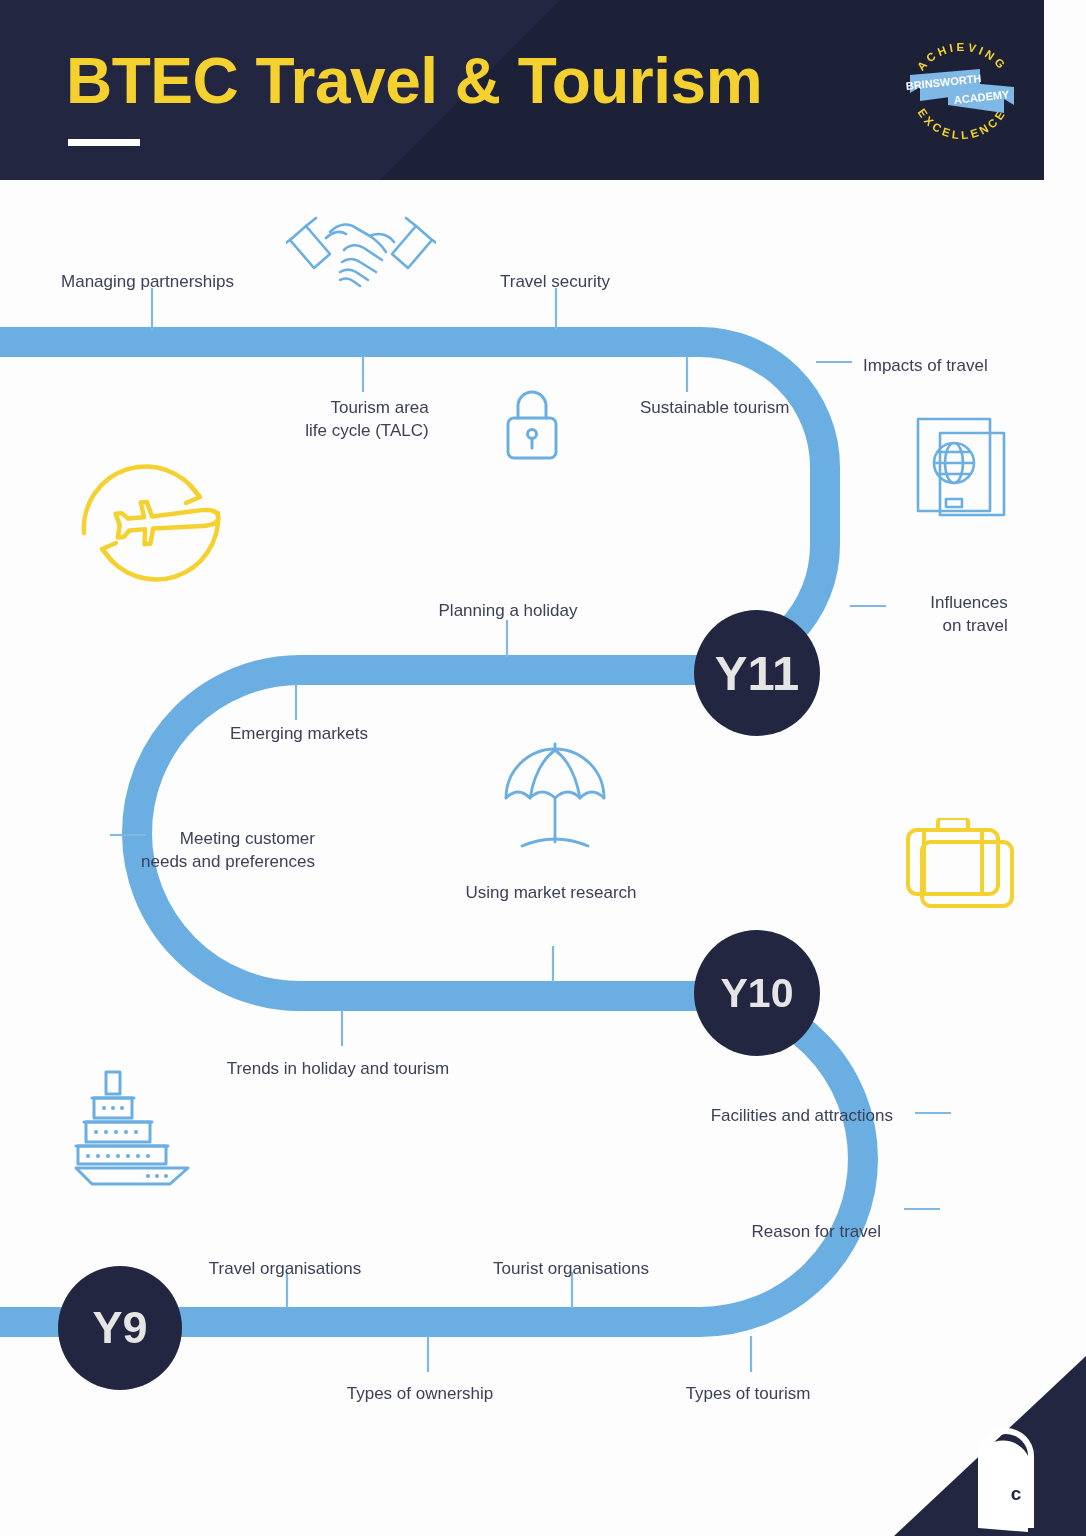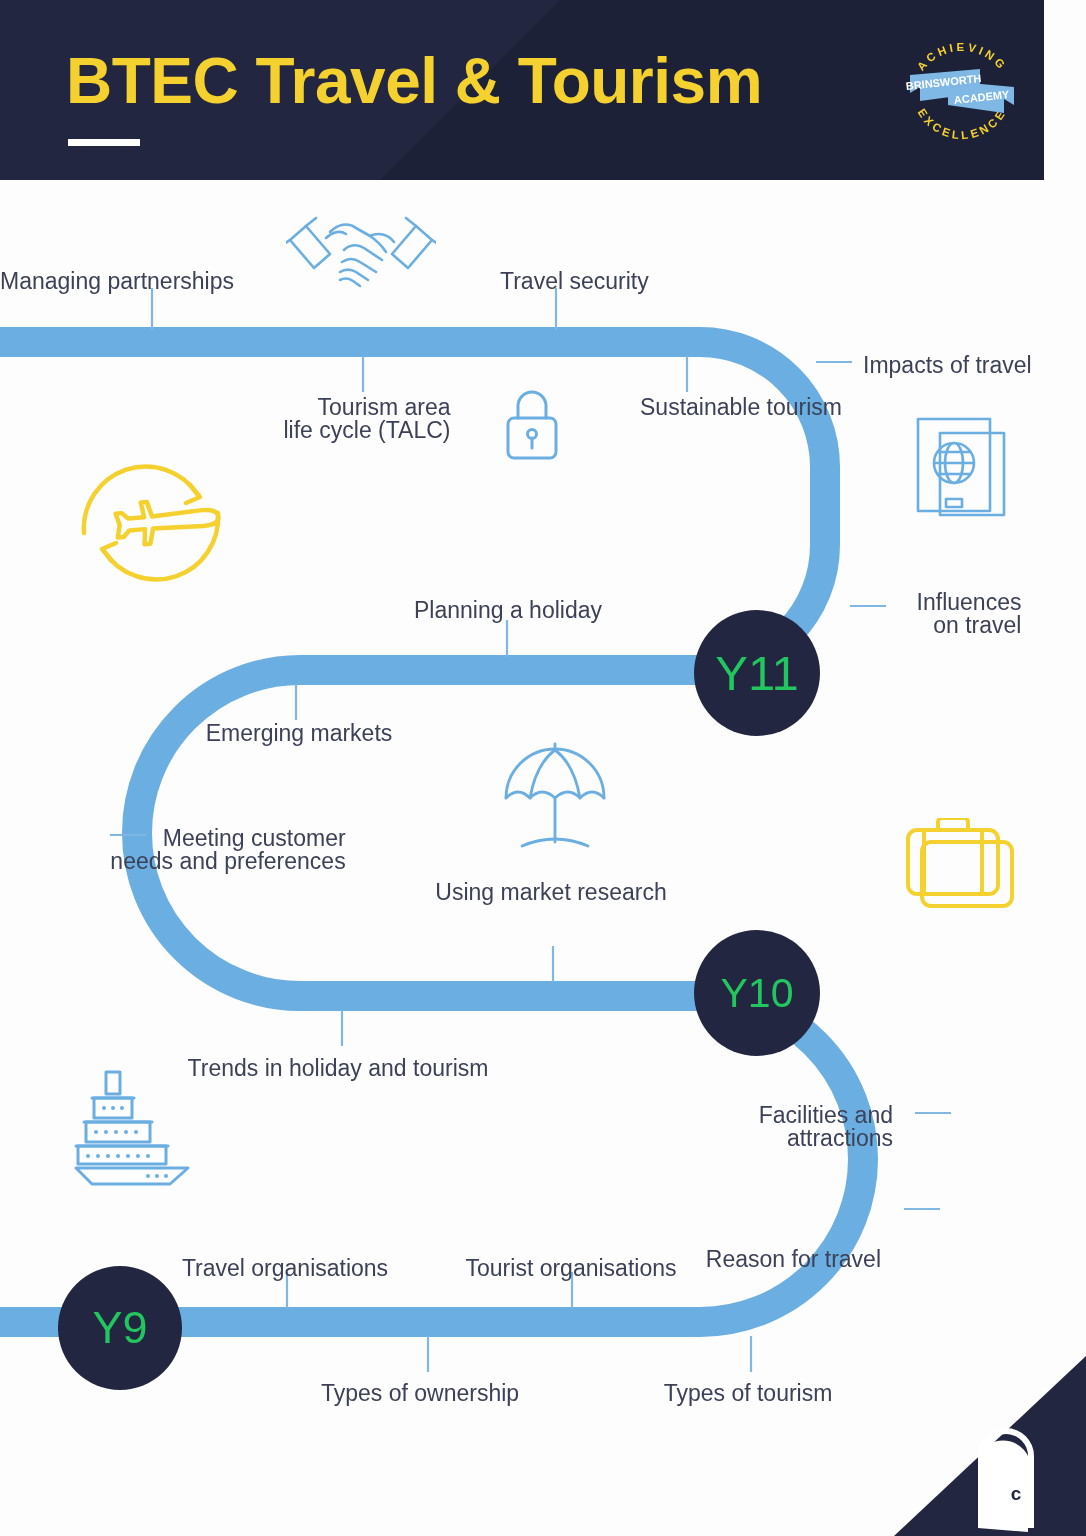--- a/index.html
+++ b/index.html
@@ -66,36 +66,36 @@
     left: 0; top: 0;
     width: 1086px;
     height: 1536px;
   }
 
   
   .year-badge {
     position: absolute;
     border-radius: 50%;
     background: #222641;
-    color: #22c55e;
-    font-weight: normal;
+    color: #e5e5e5;
+    font-weight: bold;
     display: flex;
     align-items: center;
     justify-content: center;
     font-family: "Liberation Sans", sans-serif;
   }
   .badge-y11 { left: 694px; top: 610px; width: 126px; height: 126px; font-size: 49px; }
   .badge-y10 { left: 694px; top: 930px; width: 126px; height: 126px; font-size: 41px; }
   .badge-y9  { left: 58px;  top: 1266px; width: 124px; height: 124px; font-size: 45px; }
 
   
   .label {
     position: absolute;
     color: #3c4158;
-    font-size: 23px;
+    font-size: 17px;
     line-height: 23px;
     font-family: "Liberation Sans", sans-serif;
     white-space: pre-line;
   }
   .label.c  { text-align: right; transform: translateX(-50%); }
   .label.r  { text-align: right; transform: translateX(-100%); }
   .label.l  { text-align: center; }
 
   
   .icon { position: absolute; }
@@ -297,21 +297,21 @@
   <div class="label l" style="left:863px; top:354px;">Impacts of travel</div>
   <div class="label c" style="left:969px; top:591px;">Influences
 on travel</div>
   <div class="label c" style="left:508px; top:599px;">Planning a holiday</div>
   <div class="label c" style="left:299px; top:722px;">Emerging markets</div>
   <div class="label c" style="left:228px; top:827px;">Meeting customer
 needs and preferences</div>
   <div class="label c" style="left:551px; top:881px;">Using market research</div>
   <div class="label c" style="left:338px; top:1057px;">Trends in holiday and tourism</div>
   <div class="label r" style="left:893px; top:1104px;">Facilities and attractions</div>
-  <div class="label r" style="left:881px; top:1248px;">Reason for travel</div>
+  <div class="label r" style="left:881px; top:1220px;">Reason for travel</div>
   <div class="label c" style="left:285px; top:1257px;">Travel organisations</div>
   <div class="label c" style="left:571px; top:1257px;">Tourist organisations</div>
   <div class="label c" style="left:420px; top:1382px;">Types of ownership</div>
   <div class="label c" style="left:748px; top:1382px;">Types of tourism</div>
 
   <svg class="corner" viewBox="0 0 220 180">
     <polygon points="220,0 220,180 28,180" fill="#222641"></polygon>
     <path d="M112,172 L112,100 A28,28 0 0 1 168,100 L168,172 L162,172 L162,100 A22,22 0 0 0 118,100 L118,172 Z" fill="#ffffff"></path>
     <path d="M112,100 A28,28 0 0 1 162,100 L162,176 L112,172 Z" fill="#ffffff"></path>
     <text x="150" y="144" font-family="'Liberation Sans', sans-serif" font-size="19" font-weight="bold" fill="#222641" text-anchor="middle">c</text>

